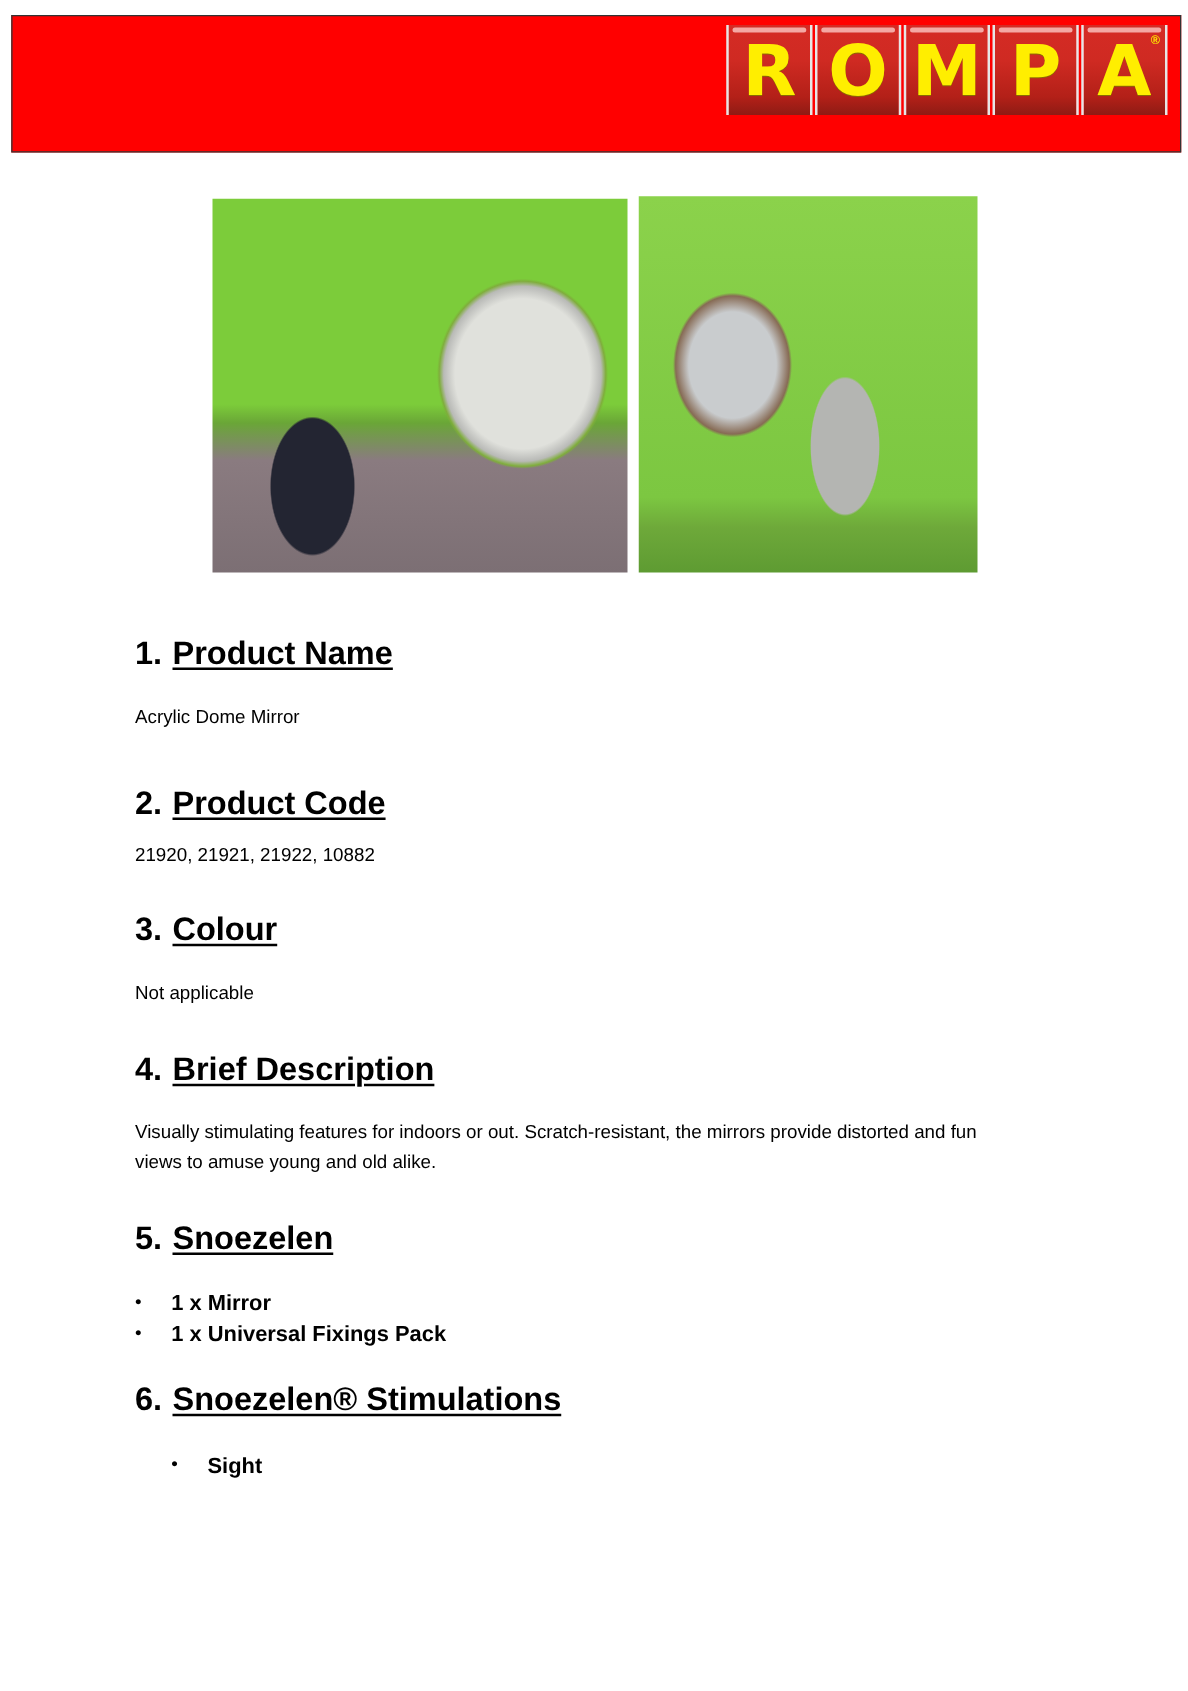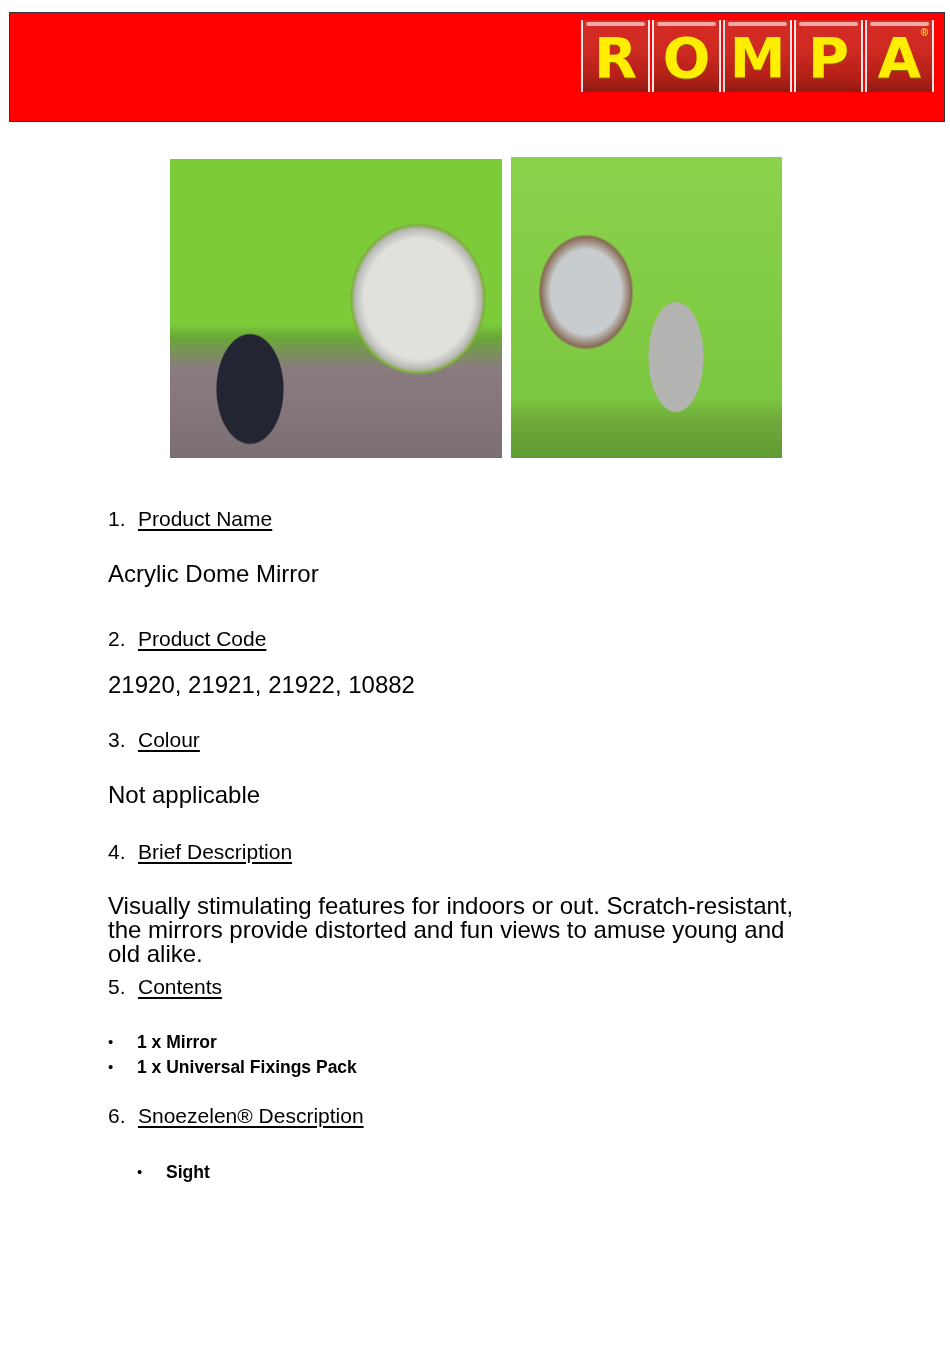--- a/index.html
+++ b/index.html
@@ -27,24 +27,24 @@
         radial-gradient(ellipse 90px 100px at 248px 140px, #e0e1dc 0 60%, #b9bab7 70%, #7fae3c 74%, transparent 76%),
         linear-gradient(to bottom, #7ccc3a 0%, #7ccc3a 55%, #6aa637 60%, #8a7b80 70%, #7c6f74 100%); }
   .photo-2 { left: 511px; top: 157px; width: 271px; height: 301px;
       background:
         radial-gradient(ellipse 45px 90px at 165px 200px, #b4b5b2 0 60%, transparent 62%),
         radial-gradient(ellipse 70px 85px at 75px 135px, #c9ccce 0 50%, #876b55 65%, transparent 68%),
         linear-gradient(to bottom, #8bd24b 0%, #7cc741 80%, #6ea93a 88%, #5e9b32 100%); }
 
   .content { position: absolute; left: 108px; top: 0; width: 760px; }
   .heading { position: absolute; left: 0; font-family: "Liberation Sans", sans-serif;
-          font-size: 21px; font-weight: normal; white-space: nowrap; }
+          font-size: 26px; font-weight: bold; white-space: nowrap; }
   .heading .num { display: inline-block; width: 30px; }
   .heading .title { text-decoration: underline; text-decoration-thickness: 2px; text-underline-offset: 3px; }
-  .body-text { position: absolute; left: 0; font-size: 24px; line-height: 24px; width: 700px; }
+  .body-text { position: absolute; left: 0; font-size: 15px; line-height: 24px; width: 700px; }
   .bullet { position: absolute; font-size: 17.5px; line-height: 24px; white-space: nowrap; }
   .bullet .dot { position: absolute; left: 0; top: 0; font-size: 15px; }
   .bullet .txt { position: absolute; left: 29px; top: 0; font-weight: bold; }
 </style>
 </head>
 <body>
 
 <div class="header-banner"></div>
 <div class="logo">
   <div class="logo-tile">
@@ -84,31 +84,31 @@
     <span class="num">3.</span><span class="title">Colour</span>
   </div>
   <div class="body-text" style="top:783px">Not applicable</div>
 
   <div class="heading" style="top:840px">
     <span class="num">4.</span><span class="title">Brief Description</span>
   </div>
   <div class="body-text" style="top:894px; width:690px">Visually stimulating features for indoors or out. Scratch-resistant, the mirrors provide distorted and fun views to amuse young and old alike.</div>
 
   <div class="heading" style="top:975px">
-    <span class="num">5.</span><span class="title">Contents</span>
+    <span class="num">5.</span><span class="title">Snoezelen</span>
   </div>
   <div class="bullet" style="left:0; top:1030px">
     <span class="dot">•</span>
     <span class="txt">1 x Mirror</span>
   </div>
   <div class="bullet" style="left:0; top:1055px">
     <span class="dot">•</span>
     <span class="txt">1 x Universal Fixings Pack</span>
   </div>
 
   <div class="heading" style="top:1104px">
-    <span class="num">6.</span><span class="title">Snoezelen® Description</span>
+    <span class="num">6.</span><span class="title">Snoezelen® Stimulations</span>
   </div>
   <div class="bullet" style="left:29px; top:1160px">
     <span class="dot">•</span>
     <span class="txt">Sight</span>
   </div>
 </div>
 
 </body></html>

